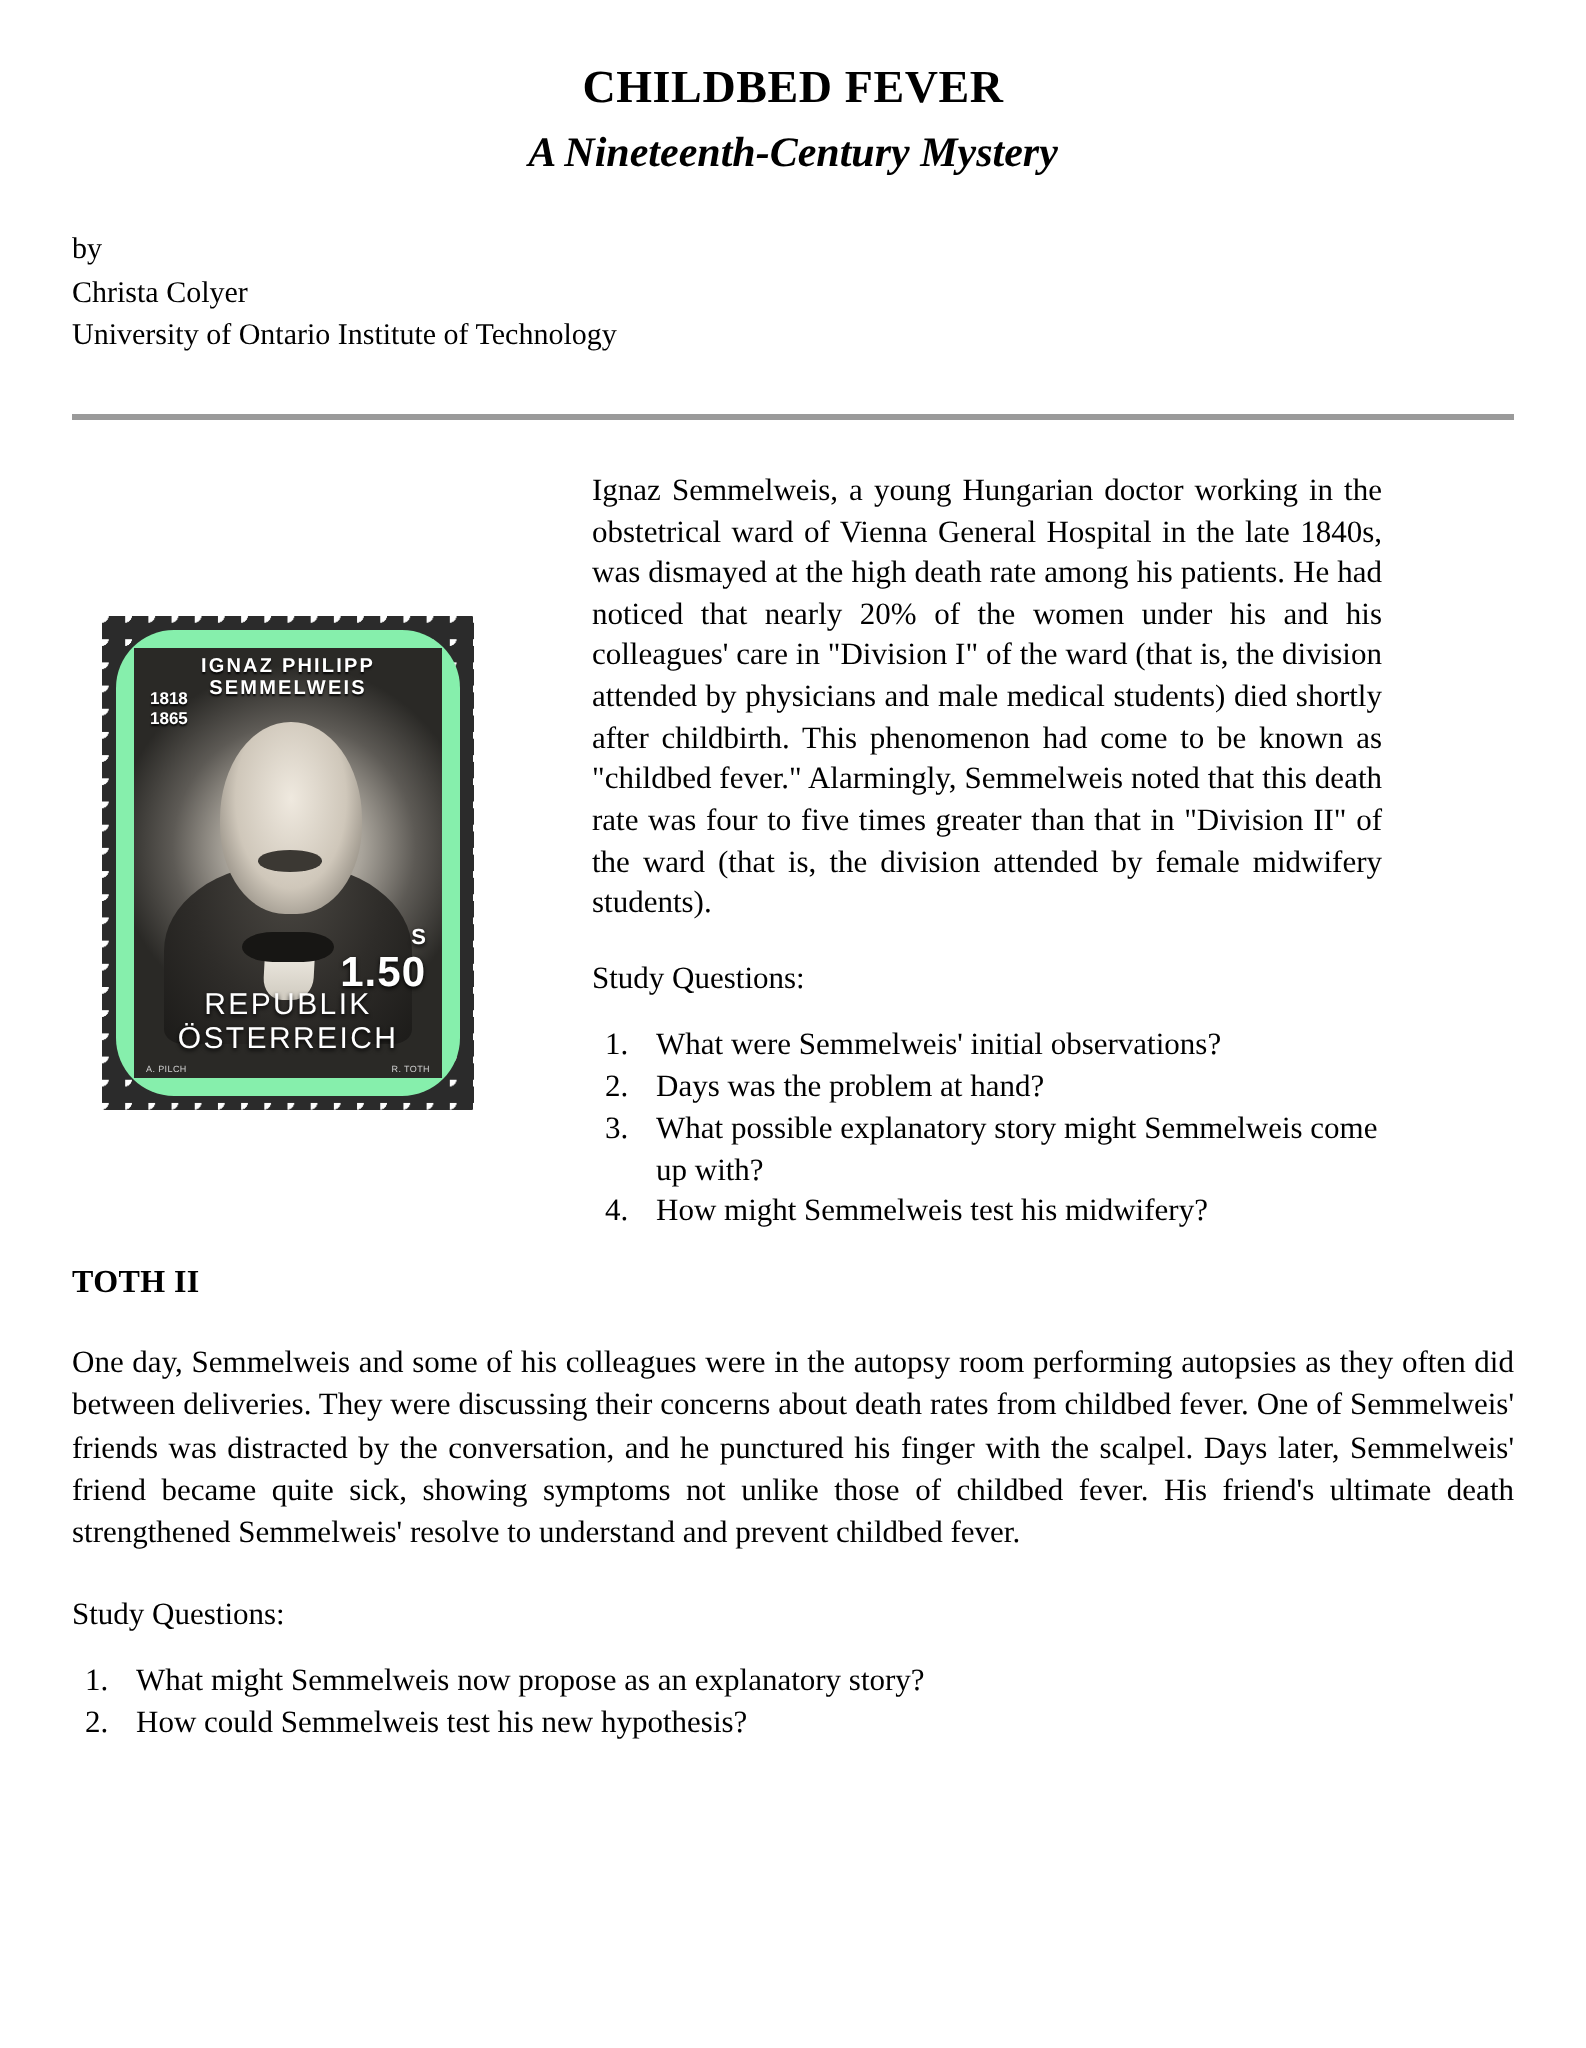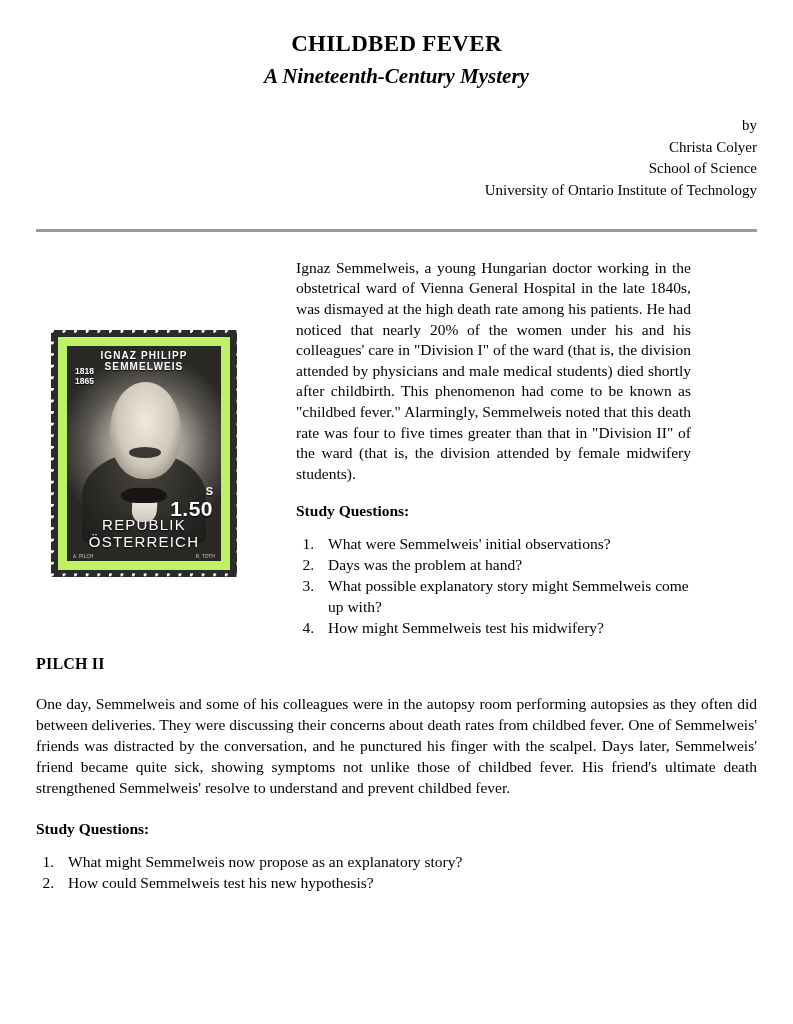--- a/index.html
+++ b/index.html
@@ -36,21 +36,21 @@
   }
   .doc-subtitle {
     text-align: center;
     font-size: 21px;
     font-weight: bold;
     font-style: italic;
     margin: 6px 0 0 0;
     line-height: 1.2;
   }
   .byline {
-    text-align: right;
+    text-align: left;
     margin-top: 26px;
     font-size: 15px;
     line-height: 1.45;
   }
   .byline .by-word { display: block; }
   .byline .author { display: block; font-weight: normal; }
   .byline .affil-1 { display: block; }
   .byline .affil-2 { display: block; }
 
   hr.rule {
@@ -84,21 +84,21 @@
     letter-spacing: 0.2px;
   }
   .body-par {
     font-size: 15.5px;
     line-height: 1.33;
     text-align: justify;
     margin: 0;
   }
   .sq-heading {
     font-size: 15.5px;
-    font-weight: bold;
+    font-weight: normal;
     margin: 18px 0 0 0;
   }
 
   ol.questions {
     margin: 14px 0 0 0;
     padding-left: 22px;
     font-size: 15.5px;
     line-height: 1.35;
   }
   ol.questions li {
@@ -138,22 +138,23 @@
     -webkit-mask:
       linear-gradient(#000 0 0);
     border-radius: 1px;
   }
   .stamp-inner {
     position: absolute;
     left: 7px;
     top: 7px;
     right: 7px;
     bottom: 7px;
-    background: #bef264;
+    background: #86efac;
     overflow: hidden;
+    border-radius: 29px;
   }
   .stamp-frame {
     position: absolute;
     left: 9px;
     top: 9px;
     right: 9px;
     bottom: 9px;
     background: #1d1d1d;
     overflow: hidden;
   }
@@ -290,21 +291,20 @@
 <body>
 
 <div class="page">
 
   <h1 class="doc-title">CHILDBED FEVER</h1>
   <h2 class="doc-subtitle">A Nineteenth-Century Mystery</h2>
 
   <div class="byline">
     <span class="by-word">by</span>
     <span class="author">Christa Colyer</span>
-    <span class="affil-1">School of Science</span>
     <span class="affil-2">University of Ontario Institute of Technology</span>
   </div>
 
   <hr class="rule">
 
   <div class="part1-wrap">
 
     <div class="stamp-col">
       <div class="stamp">
         <div class="stamp-perf"></div>
@@ -346,21 +346,21 @@
       <ol class="questions">
         <li>What were Semmelweis' initial observations?</li>
         <li>Days was the problem at hand?</li>
         <li>What possible explanatory story might Semmelweis come up with?</li>
         <li>How might Semmelweis test his midwifery?</li>
       </ol>
     </div>
   </div>
 
   <div class="part2-wrap">
-    <div class="part-heading">PILCH II</div>
+    <div class="part-heading">TOTH II</div>
     <p class="full-par">One day, Semmelweis and some of his colleagues were in the autopsy room performing autopsies as they often did between deliveries. They were discussing their concerns about death rates from childbed fever. One of Semmelweis' friends was distracted by the conversation, and he punctured his finger with the scalpel. Days later, Semmelweis' friend became quite sick, showing symptoms not unlike those of childbed fever. His friend's ultimate death strengthened Semmelweis' resolve to understand and prevent childbed fever.</p>
     <div class="sq-heading">Study Questions:</div>
     <ol class="questions">
       <li>What might Semmelweis now propose as an explanatory story?</li>
       <li>How could Semmelweis test his new hypothesis?</li>
     </ol>
   </div>
 
 </div>
 

